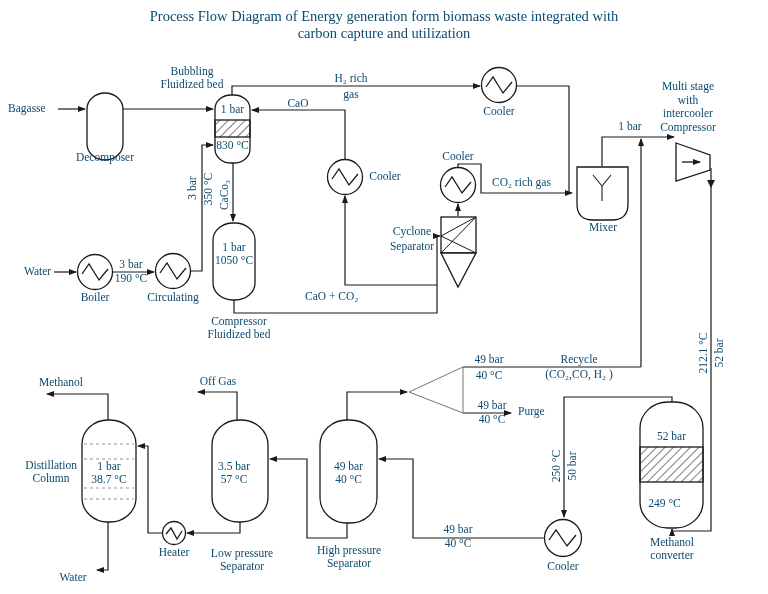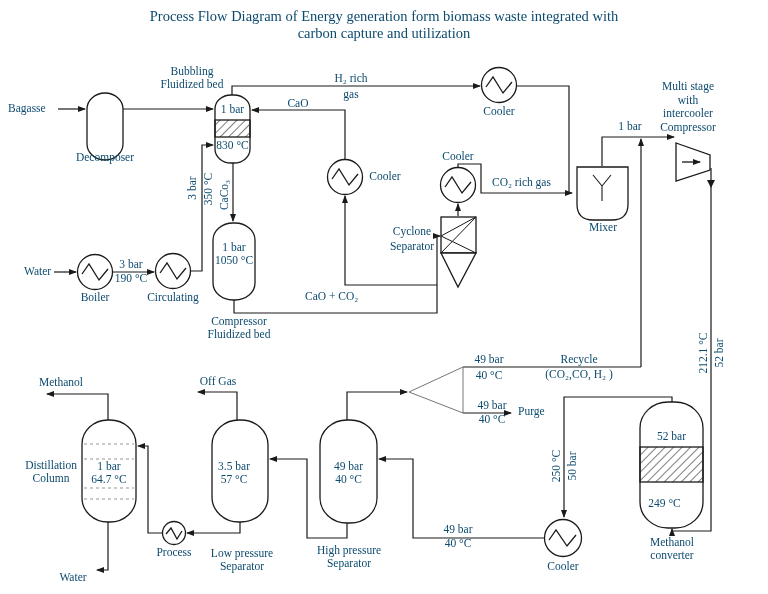--- a/index.html
+++ b/index.html
@@ -201,25 +201,25 @@
   <div class="lbl c two" style="left:212px;top:460px;width:44px">
     <div>3.5 bar</div>
     <div>57 °C</div>
   </div>
   <div class="lbl c two" style="left:201px;top:547px;width:82px">
     <div>Low pressure</div>
     <div>Separator</div>
   </div>
 
   <div class="lbl c" style="left:193px;top:375px;width:50px">Off Gas</div>
-  <div class="lbl c" style="left:150px;top:546px;width:48px">Process</div>
+  <div class="lbl c" style="left:150px;top:546px;width:48px">Heater</div>
 
   <div class="lbl c two" style="left:82px;top:460px;width:54px">
     <div>1 bar</div>
-    <div>64.7 °C</div>
+    <div>38.7 °C</div>
   </div>
   <div class="lbl c two" style="left:20px;top:459px;width:62px">
     <div>Distillation</div>
     <div>Column</div>
   </div>
   <div class="lbl c" style="left:32px;top:376px;width:58px">Methanol</div>
   <div class="lbl c" style="left:50px;top:571px;width:46px">Water</div>
 
 </div>
 

